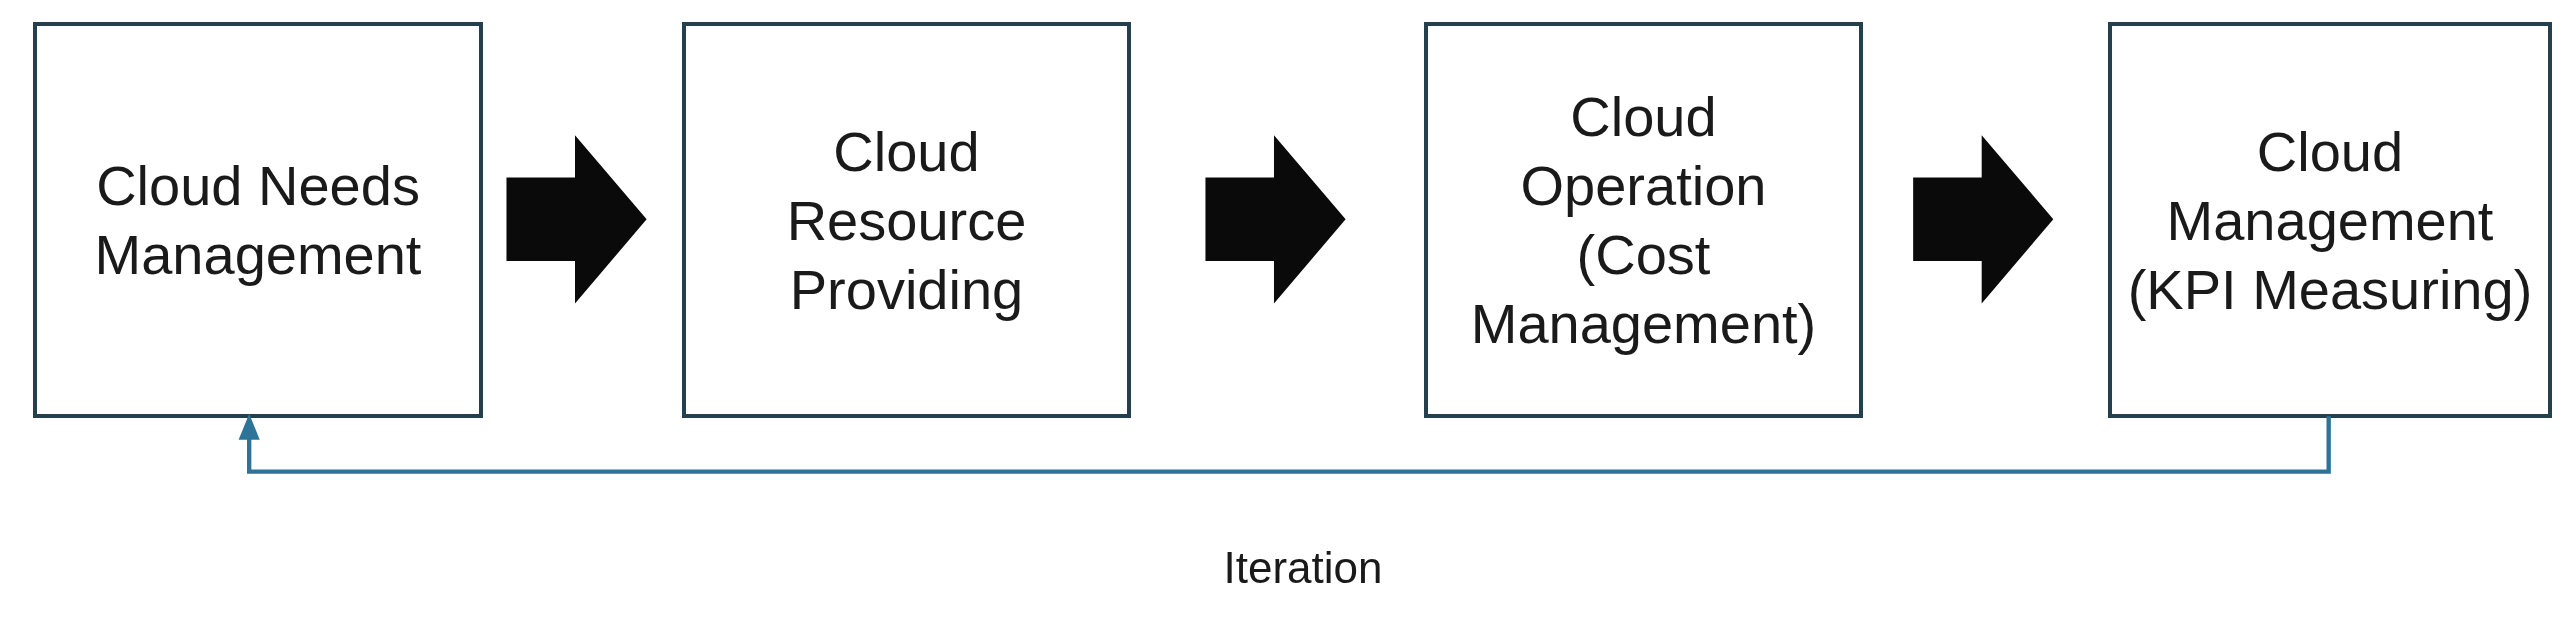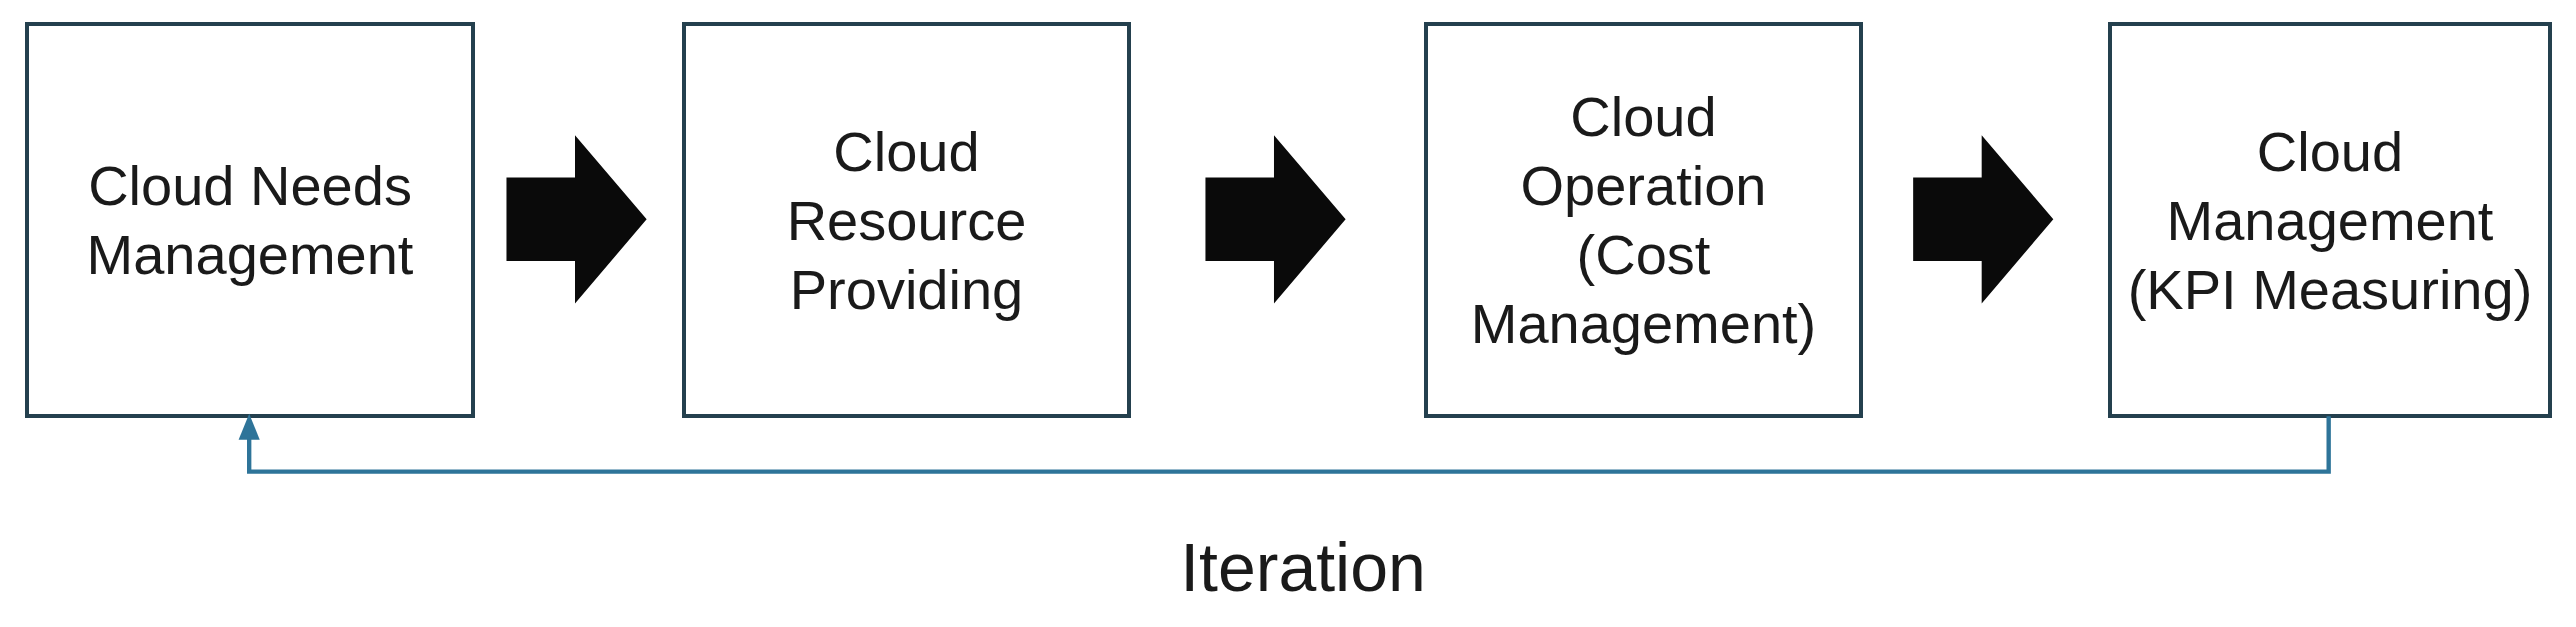--- a/index.html
+++ b/index.html
@@ -25,36 +25,36 @@
     background:#FFFFFF;
     display:flex;align-items:center;justify-content:center;
     text-align:center;
   }
   .box-label{
     white-space:pre-line;
     font-size:56px;
     line-height:69px;
     color:var(--text);
   }
-  .box1{left:25px;width:450px;}
+  .box1{left:33px;width:450px;}
   .box2{left:682px;width:449px;}
   .box3{left:1424px;width:439px;}
   .box4{left:2108px;width:444px;}
   .layer{
     position:absolute;left:0;top:0;width:2576px;height:628px;
     pointer-events:none;
   }
   .flow-arrow{fill:var(--arrow-fill);stroke:none;}
   .loop-line{fill:none;stroke:var(--loop-line);stroke-width:7;stroke-linejoin:miter;stroke-linecap:butt;}
   .loop-head{fill:var(--loop-line);stroke:none;}
   .iteration{
     position:absolute;
     left:1085px;top:533px;width:436px;
     text-align:center;
-    font-size:68px;line-height:69px;
+    font-size:44px;line-height:69px;
     color:var(--text);
   }
 </style>
 </head>
 <body>
 
 <div class="canvas">
 
   <div class="box box1">
     <span class="box-label">Cloud Needs

